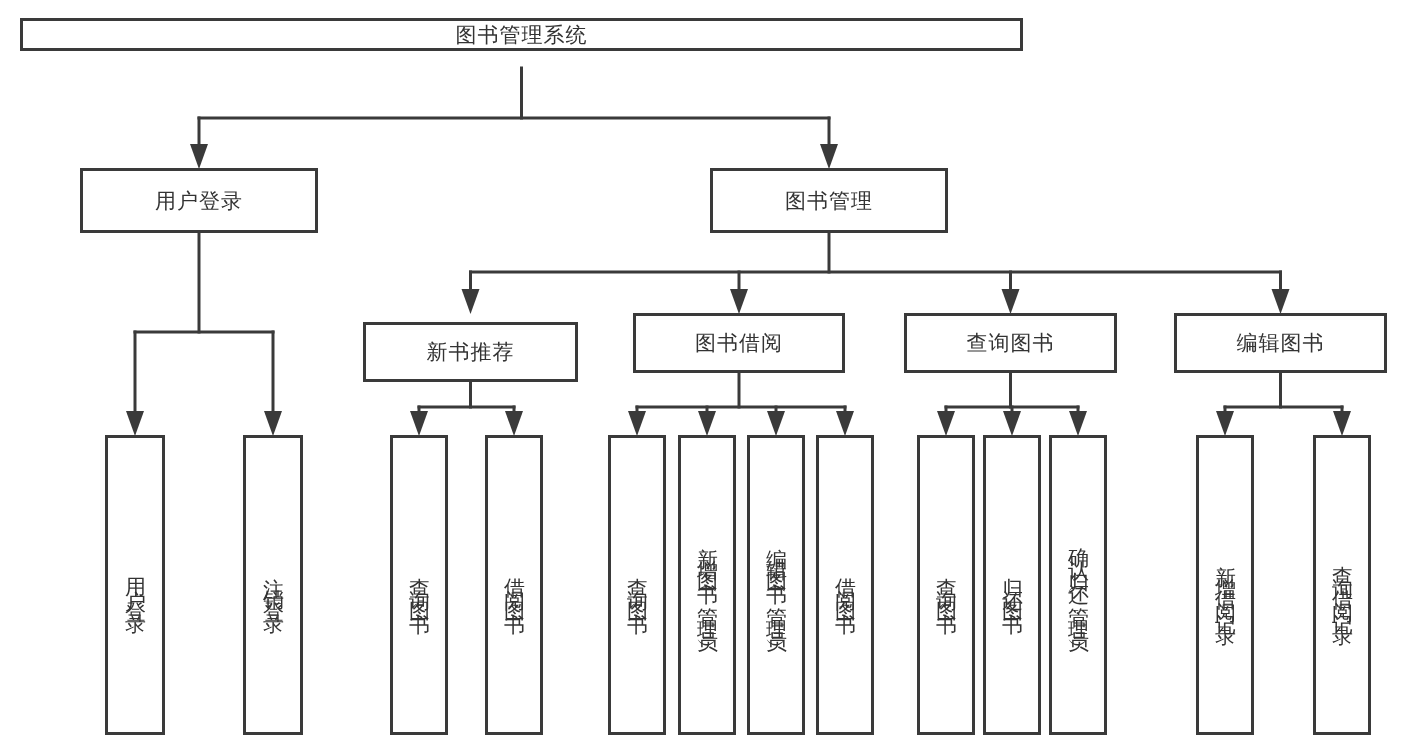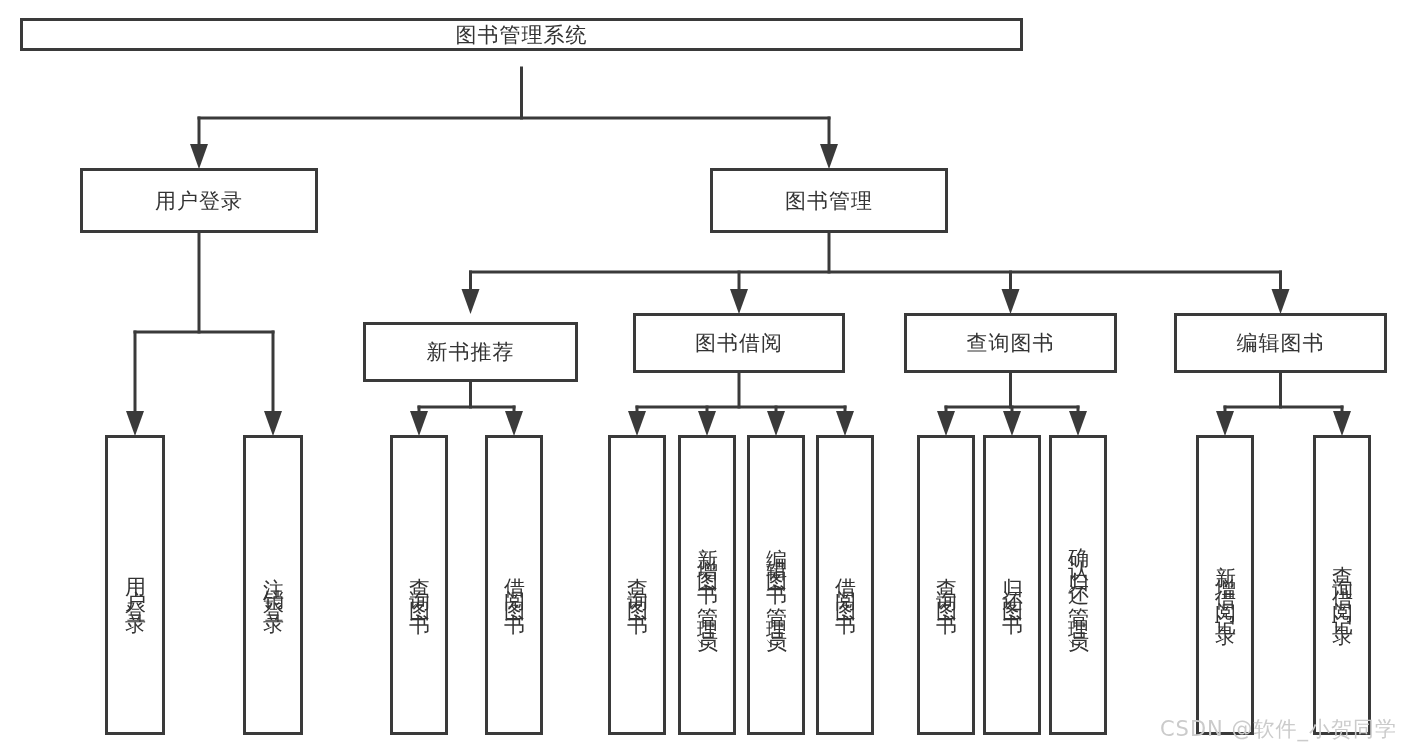--- a/index.html
+++ b/index.html
@@ -165,14 +165,13 @@
       <div class="node vertical" style="left: 1049px; top: 435px; width: 58px; height: 300px; border-color: rgb(58, 58, 58);">
         <span class="node-label" style="color: rgb(51, 51, 51);">确认归还（管理员）</span>
       </div>
       <div class="node vertical" style="left: 1196px; top: 435px; width: 58px; height: 300px; border-color: rgb(58, 58, 58);">
         <span class="node-label" style="color: rgb(51, 51, 51);">新增借阅记录</span>
       </div>
       <div class="node vertical" style="left: 1313px; top: 435px; width: 58px; height: 300px; border-color: rgb(58, 58, 58);">
         <span class="node-label" style="color: rgb(51, 51, 51);">查询借阅记录</span>
       </div>
     </div>
-  <div class="watermark">CSDN @软件_小贺同学</div>
 </div>
 
 </body></html>

